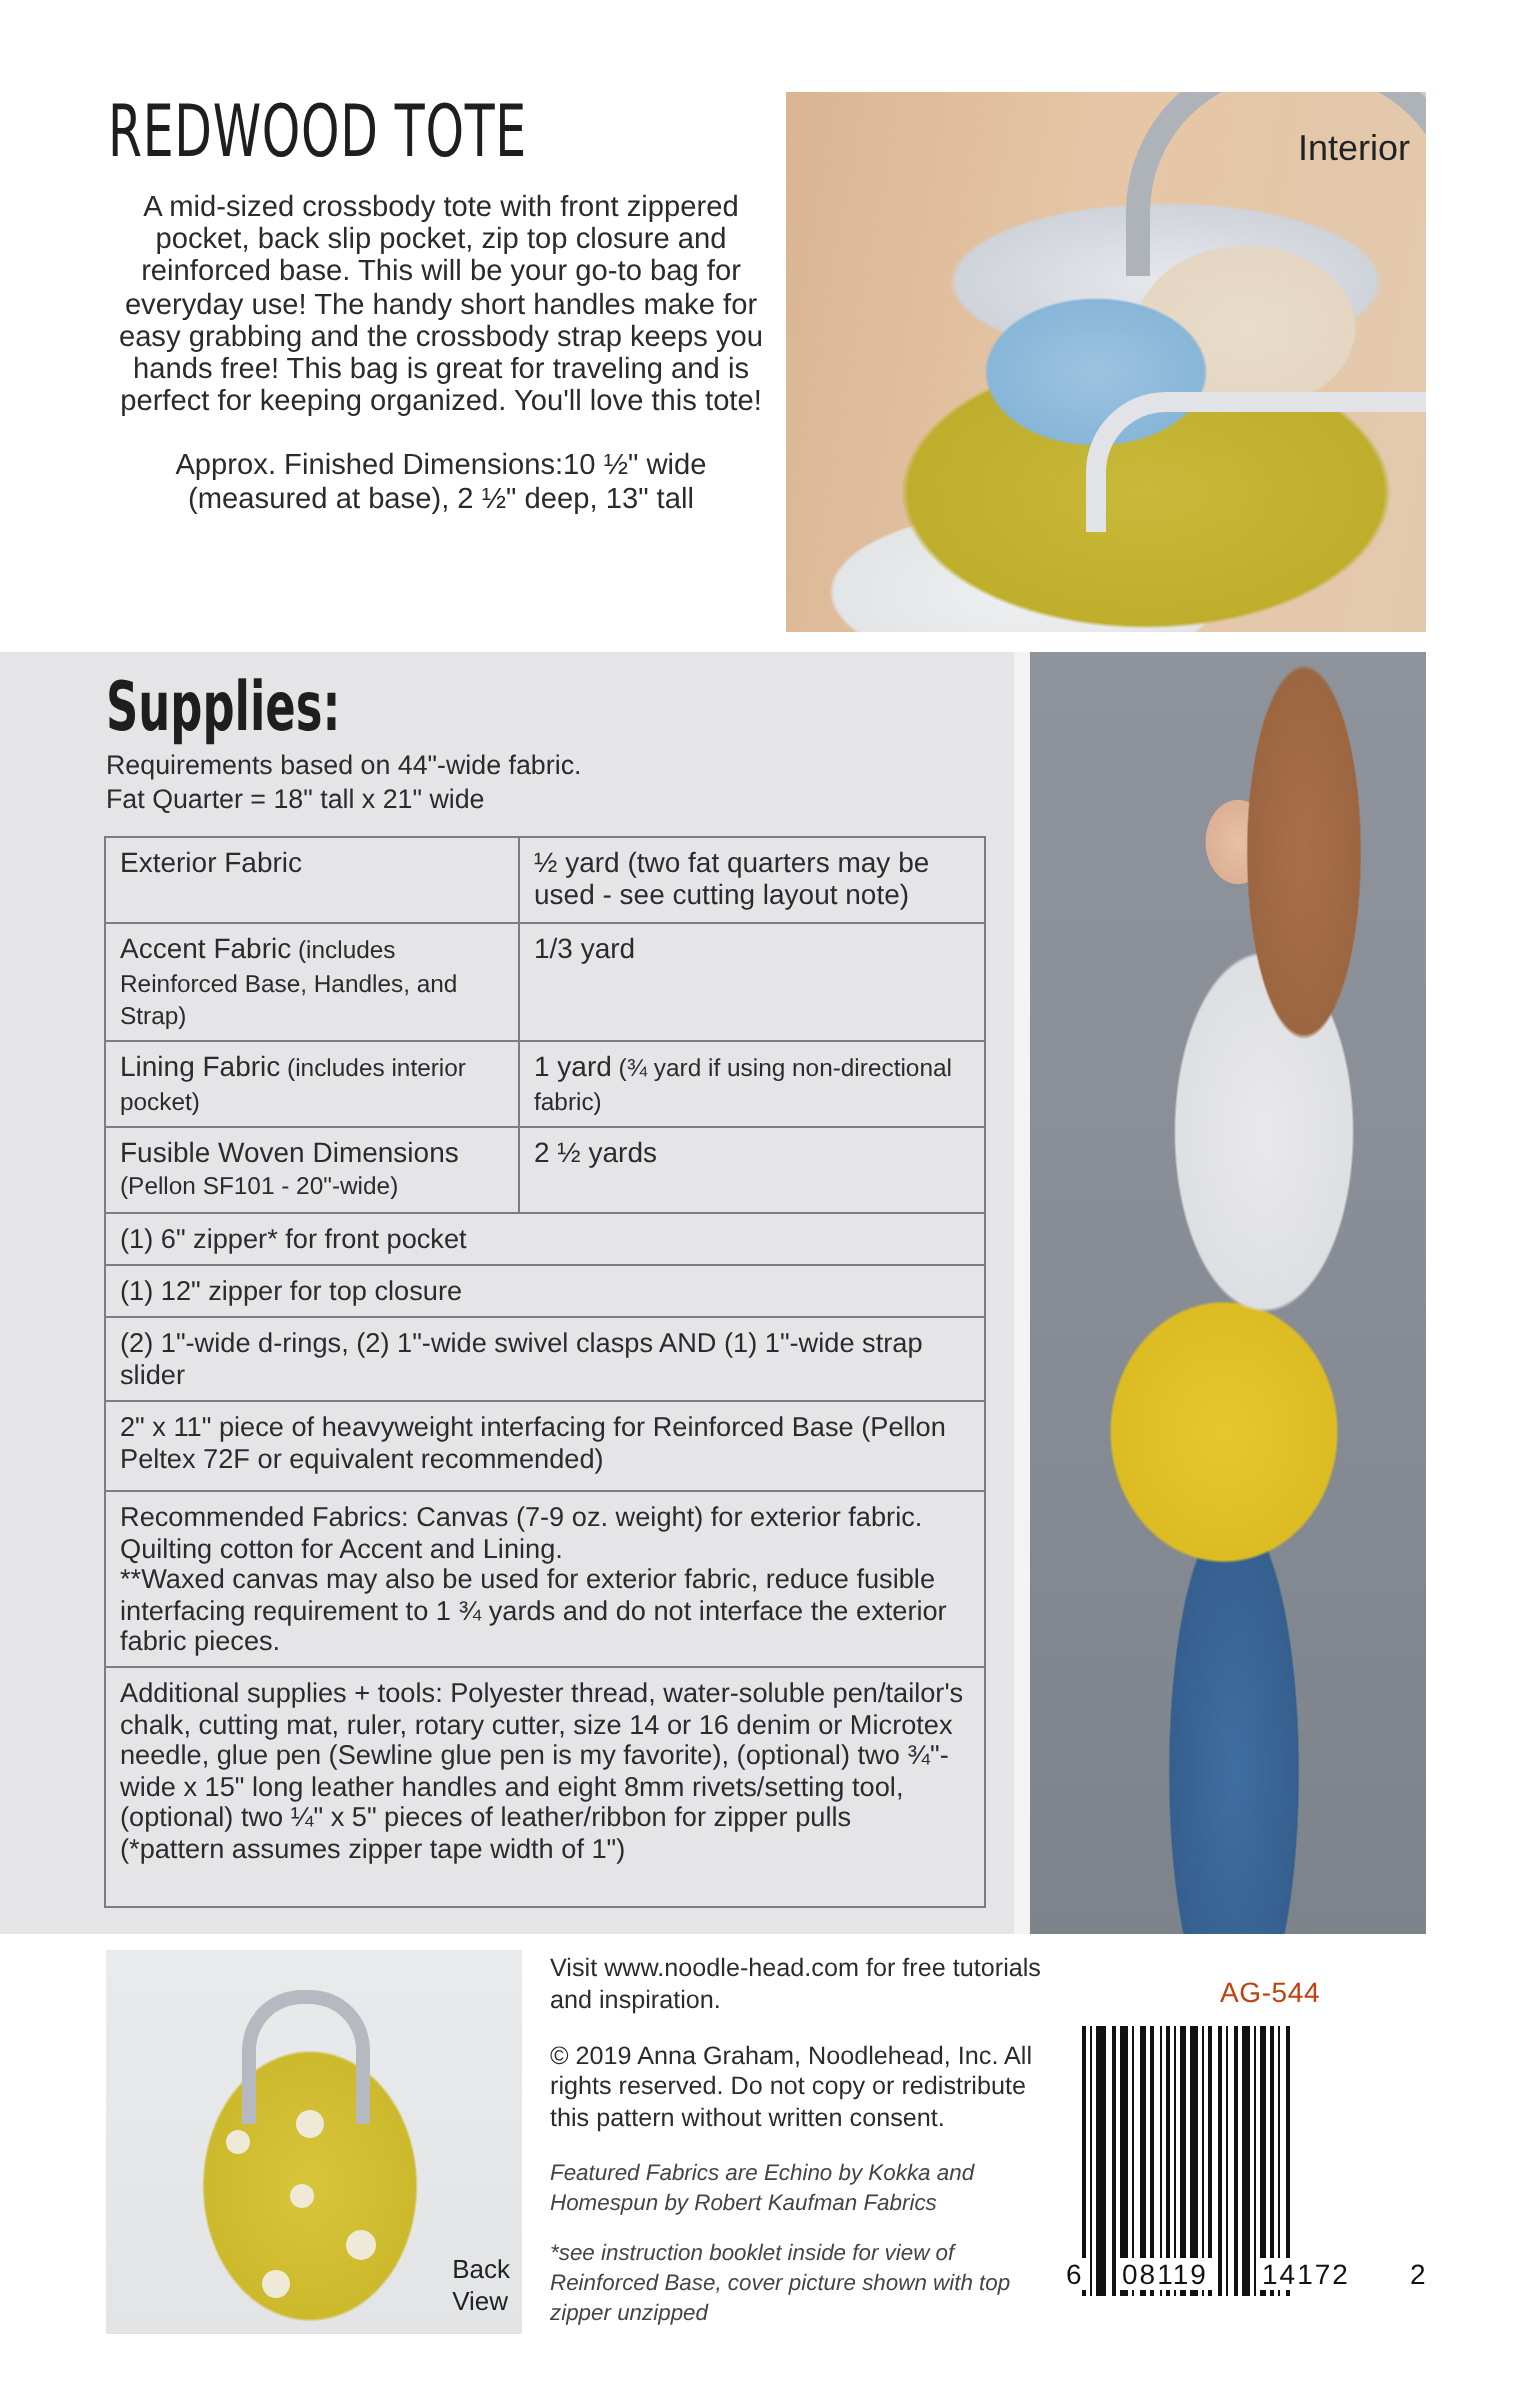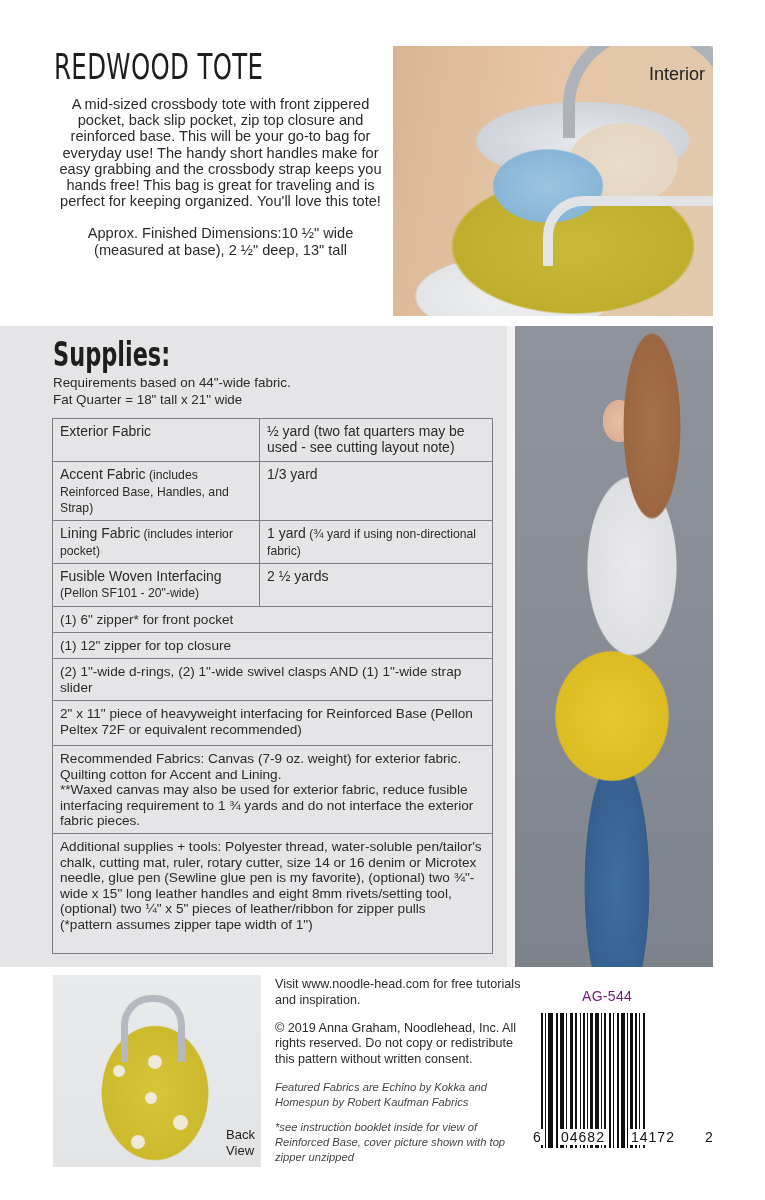--- a/index.html
+++ b/index.html
@@ -109,21 +109,21 @@
     }
 
     .footer-text {
       left: 275px; top: 977px; width: 250px;
       font-size: 12.6px; line-height: 15.8px; color: #2b2b2b;
     }
     .footer-text p { margin: 0 0 12px 0; }
     .footer-text .italic { font-style: italic; font-size: 11.2px; line-height: 15px; color: #444; margin-bottom: 10px; }
 
     .sku {
-      left: 582px; top: 988px; font-size: 14px; color: #701a75; letter-spacing: 0.3px;
+      left: 610px; top: 988px; font-size: 14px; color: #c2410c; letter-spacing: 0.3px;
     }
     .barcode {
       left: 541px; top: 1013px; width: 160px; height: 147px;
     }
     .barcode .bars { position: absolute; left: 0; top: 0; width: 160px; height: 135px; display: flex; }
     .barcode .bars span { display: block; height: 100%; background: #111; }
     .barcode .digits {
       position: absolute; left: 0; top: 116px; width: 160px; height: 22px;
       font-size: 14px; color: #111;
     }
@@ -160,21 +160,21 @@
   </tr>
   <tr style="height:59px">
     <td class="item"><span>Accent Fabric</span><span class="note"> (includes Reinforced Base, Handles, and Strap)</span></td>
     <td>1/3 yard</td>
   </tr>
   <tr style="height:43px">
     <td class="item"><span>Lining Fabric</span><span class="note"> (includes interior pocket)</span></td>
     <td><span>1 yard</span><span class="note"> (¾ yard if using non-directional fabric)</span></td>
   </tr>
   <tr style="height:43px">
-    <td class="item"><span>Fusible Woven Interfacing</span><br><span class="note">(Pellon SF101 - 20"-wide)</span></td>
+    <td class="item"><span>Fusible Woven Dimensions</span><br><span class="note">(Pellon SF101 - 20"-wide)</span></td>
     <td>2 ½ yards</td>
   </tr>
   <tr style="height:26px">
     <td class="full" colspan="2">(1) 6" zipper* for front pocket</td>
   </tr>
   <tr style="height:26px">
     <td class="full" colspan="2">(1) 12" zipper for top closure</td>
   </tr>
   <tr style="height:42px">
     <td class="full" colspan="2">(2) 1"-wide d-rings, (2) 1"-wide swivel clasps AND (1) 1"-wide strap slider</td>
@@ -268,17 +268,17 @@
       <span style="width: 3px;"></span>
       <span style="width: 2px; background: transparent;"></span>
       <span style="width: 2px;"></span>
       <span style="width: 2px; background: transparent;"></span>
       <span style="width: 1px;"></span>
       <span style="width: 3px; background: transparent;"></span>
       <span style="width: 2px;"></span>
     </div>
   <div class="digits">
     <span style="left:-10px;">6</span>
-    <span style="left:18px; letter-spacing:1px;">04682</span>
+    <span style="left:18px; letter-spacing:1px;">08119</span>
     <span style="left:88px; letter-spacing:1px;">14172</span>
     <span style="left:162px;">2</span>
   </div>
 </div>
 
 </body></html>

